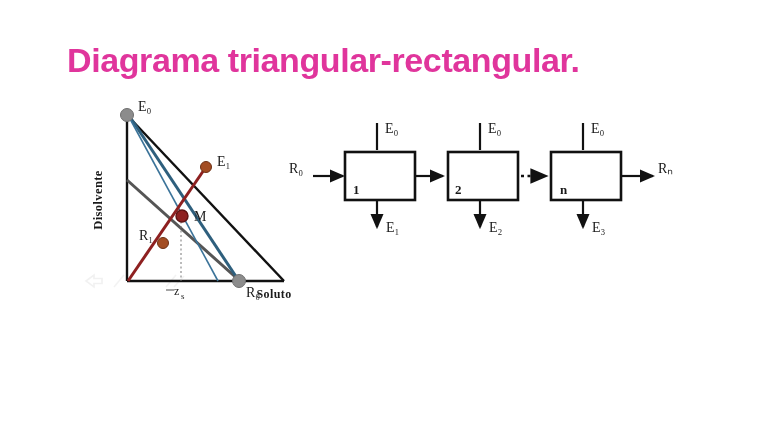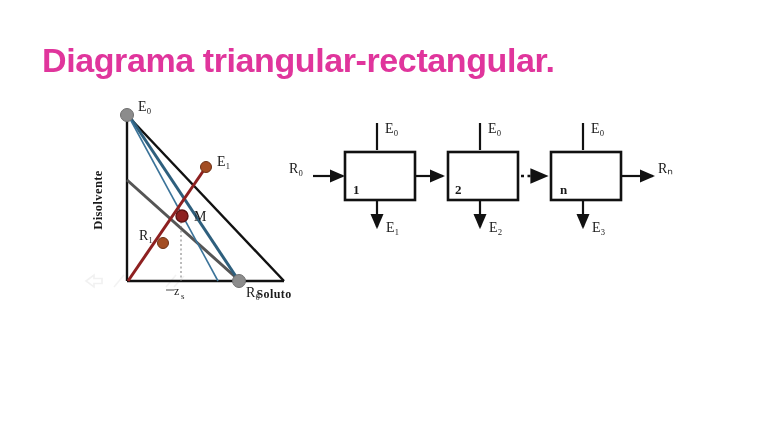--- a/index.html
+++ b/index.html
@@ -16,21 +16,21 @@
   }
   #slide {
     position: absolute;
     inset: 0;
     width: 768px;
     height: 432px;
     background: #ffffff;
   }
   #slide-title {
     position: absolute;
-    left: 42px;
+    left: 67px;
     top: 41px;
     font-size: 34px;
     font-weight: bold;
     color: #e0359c;
     letter-spacing: -0.4px;
     white-space: nowrap;
     font-family: "Liberation Sans", sans-serif;
   }
   .figure {
     position: absolute;

